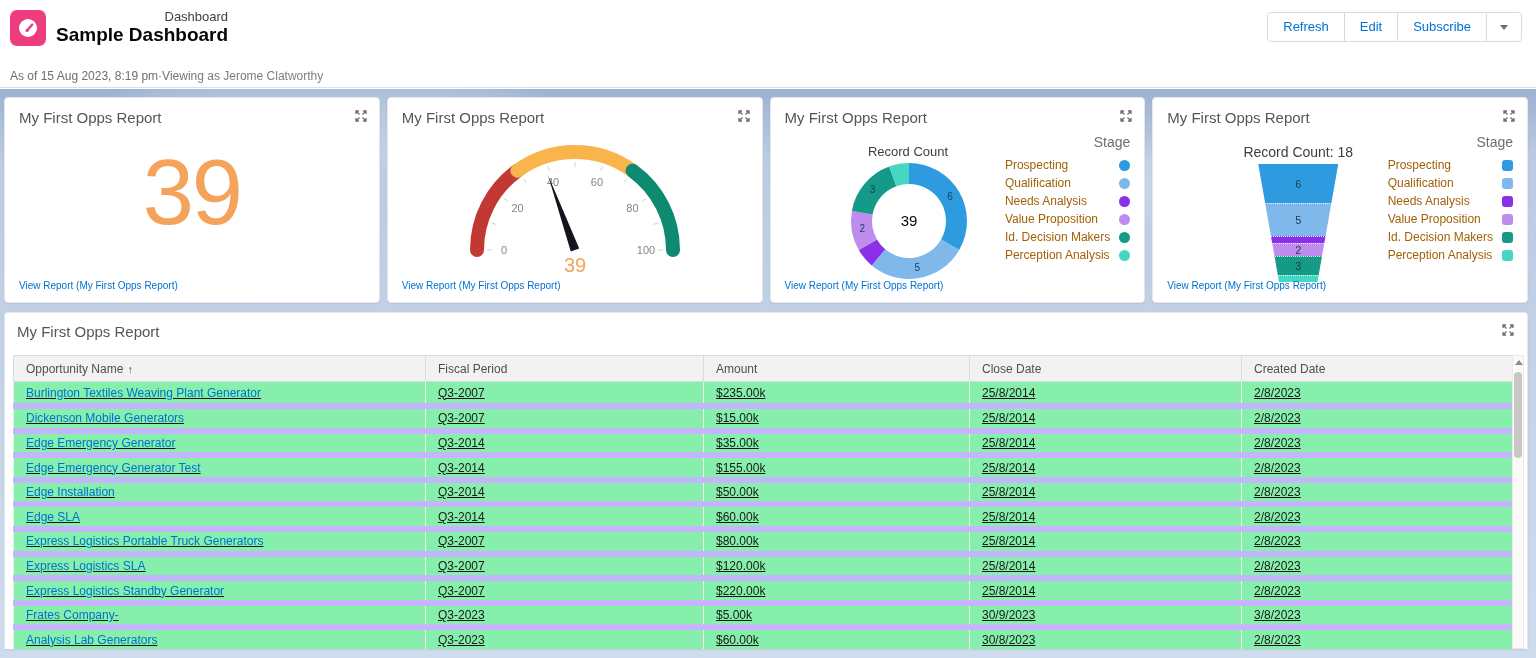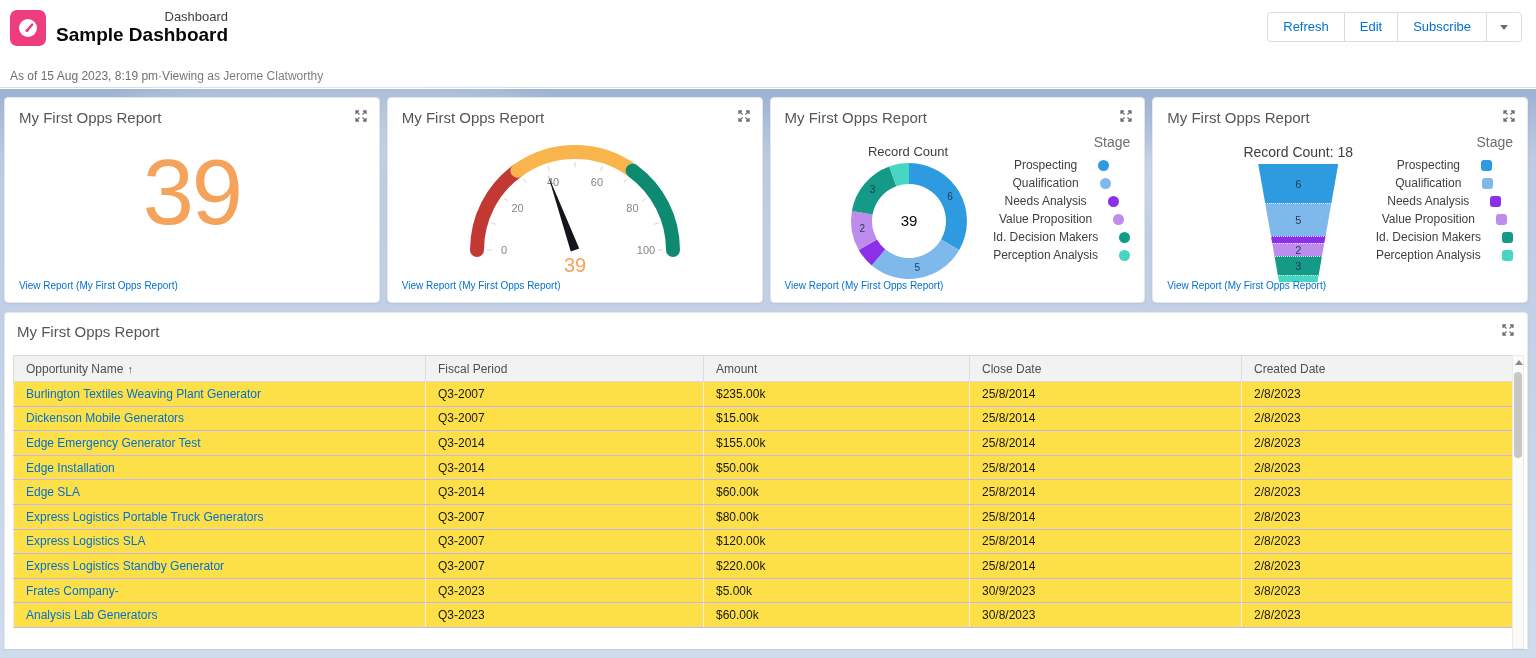--- a/index.html
+++ b/index.html
@@ -54,39 +54,39 @@
     text-align:center; font-size:14px; color:#3e3e3c; }
   .funnel-wrap { position:absolute; top:66px; left:105px; width:80px; height:118px;
     -webkit-clip-path:polygon(0 0,100% 0,74% 100%,26% 100%);
     clip-path:polygon(0 0,100% 0,74% 100%,26% 100%); }
   .funnel-band { position:relative; width:100%; display:flex; align-items:center;
     justify-content:center; font-size:11px; color:#1c3d52; }
   .funnel-band + .funnel-band { border-top:1px dotted rgba(255,255,255,.85); }
 
   .legend { position:absolute; top:36px; right:14px; text-align:right; }
   .legend-title { font-size:14px; color:#706e6b; margin-bottom:6px; }
-  .legend-row { display:flex; align-items:center; justify-content:center;
-    height:18px; font-size:12px; color:#404040;gap:12px; }
+  .legend-row { display:flex; align-items:center; justify-content:space-between;
+    height:18px; font-size:12px; color:#a16207; }
   .legend-marker { width:11px; height:11px; margin-left:9px; flex:0 0 auto; }
   .legend-marker.round { border-radius:50%; }
   .legend-marker.square { border-radius:3px; }
 
   
   .table-card { position:relative; background:#fff; border-radius:4px 4px 0 0;
     border:1px solid #e4e7ec; border-bottom:none; box-shadow:0 1px 2px rgba(0,0,0,.07);
     height:calc(100% - 224px); overflow:hidden; }
   .table-title { position:absolute; top:10px; left:12px; font-size:15px; color:#54565b; }
   .table-card .expand-btn { top:10px; right:12px; }
   table.report { position:absolute; top:42px; left:8px; right:30px; width:1505px;
     border-collapse:collapse; table-layout:fixed; font-size:12px; }
   table.report th { background:#f3f2f2; border:1px solid #dddbda; border-left:none;
     font-weight:normal; color:#514f4d; text-align:left; height:26px; padding:0 12px; }
   table.report th:first-child { border-left:1px solid #dddbda; }
-  table.report td { height:24.6px; border-bottom:1px solid #c4b5fd;
-    border-right:1px solid #f0f0f0; padding:0 12px; color:#181818; background:#fde047; }
+  table.report td { height:24.6px; border-bottom:6px solid #c4b5fd;
+    border-right:1px solid #f0f0f0; padding:0 12px; color:#181818; background:#86efac;text-decoration:underline; }
   table.report td:first-child { border-left:1px solid #f0f0f0; }
   td.num, td.date { text-align:left; padding-right:18px;margin-top:48px; }
   .opp-link { color:#0070d2; text-decoration:none; cursor:pointer; }
   .sort-arrow { color:#514f4d; margin-left:4px; font-size:11px; }
 
   .vscroll { position:absolute; top:42px; right:3px; bottom:0; width:12px;
     background:#fafaf9; border:1px solid #ebeae8; }
   .vscroll .up { position:absolute; top:4px; left:2px; width:0; height:0;
     border-left:4px solid transparent; border-right:4px solid transparent;
     border-bottom:5px solid #8b8b8b; }
@@ -294,20 +294,27 @@
             <td class="date">2/8/2023</td>
           </tr>
           <tr>
             <td><a class="opp-link">Dickenson Mobile Generators</a></td>
             <td class="">Q3-2007</td>
             <td class="num">$15.00k</td>
             <td class="date">25/8/2014</td>
             <td class="date">2/8/2023</td>
           </tr>
           <tr>
+            <td><a class="opp-link">Edge Emergency Generator</a></td>
+            <td class="">Q3-2014</td>
+            <td class="num">$35.00k</td>
+            <td class="date">25/8/2014</td>
+            <td class="date">2/8/2023</td>
+          </tr>
+          <tr>
             <td><a class="opp-link">Edge Emergency Generator Test</a></td>
             <td class="">Q3-2014</td>
             <td class="num">$155.00k</td>
             <td class="date">25/8/2014</td>
             <td class="date">2/8/2023</td>
           </tr>
           <tr>
             <td><a class="opp-link">Edge Installation</a></td>
             <td class="">Q3-2014</td>
             <td class="num">$50.00k</td>

